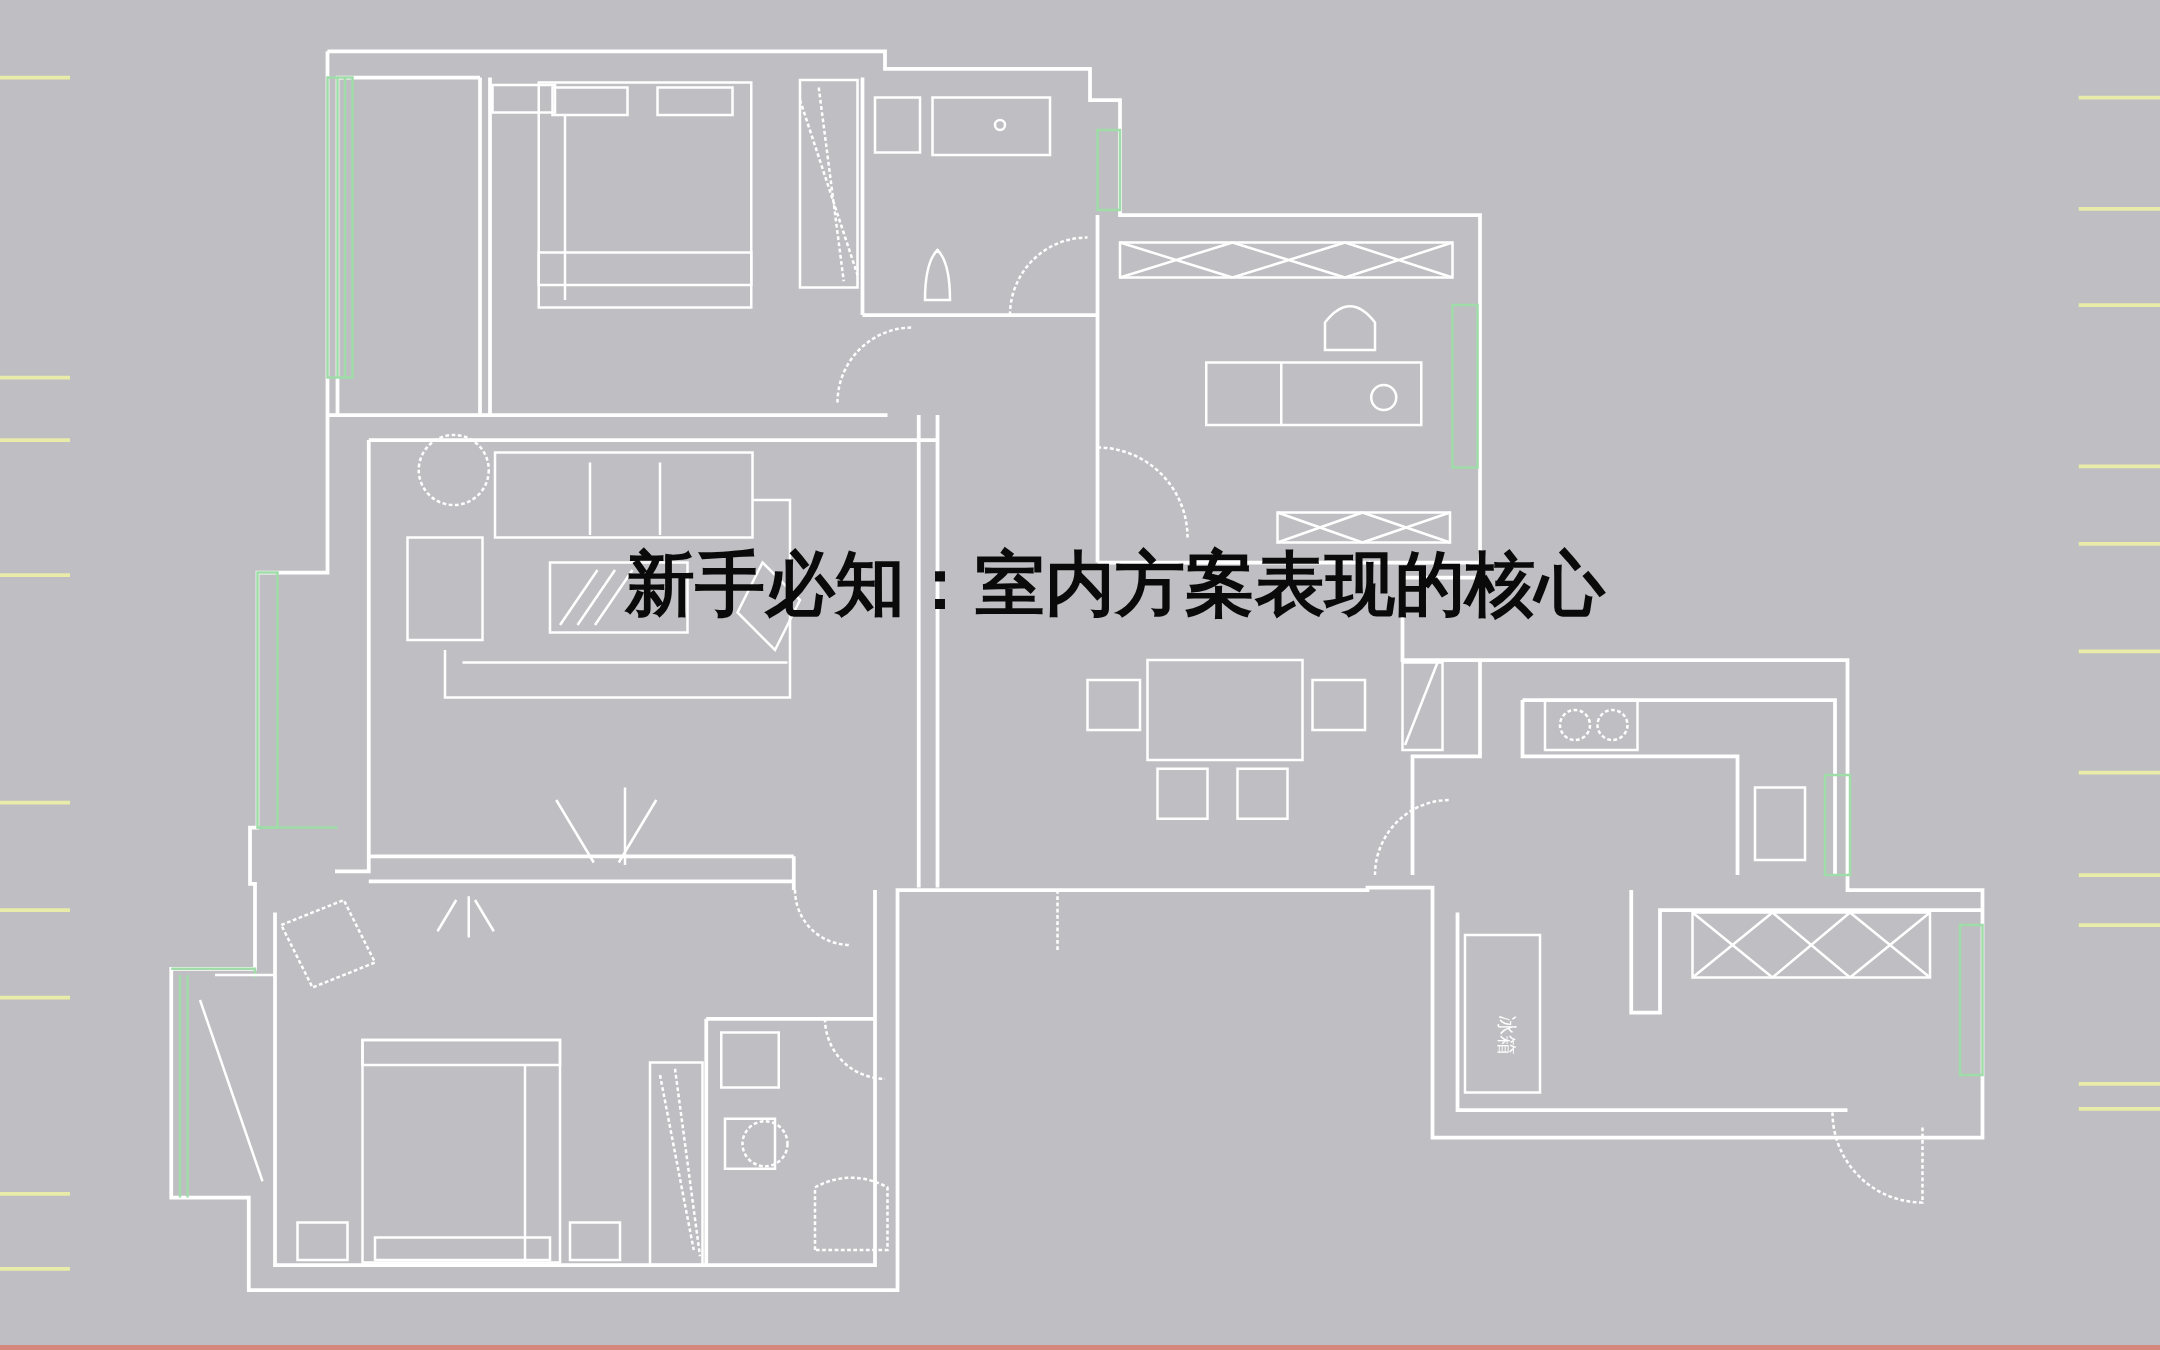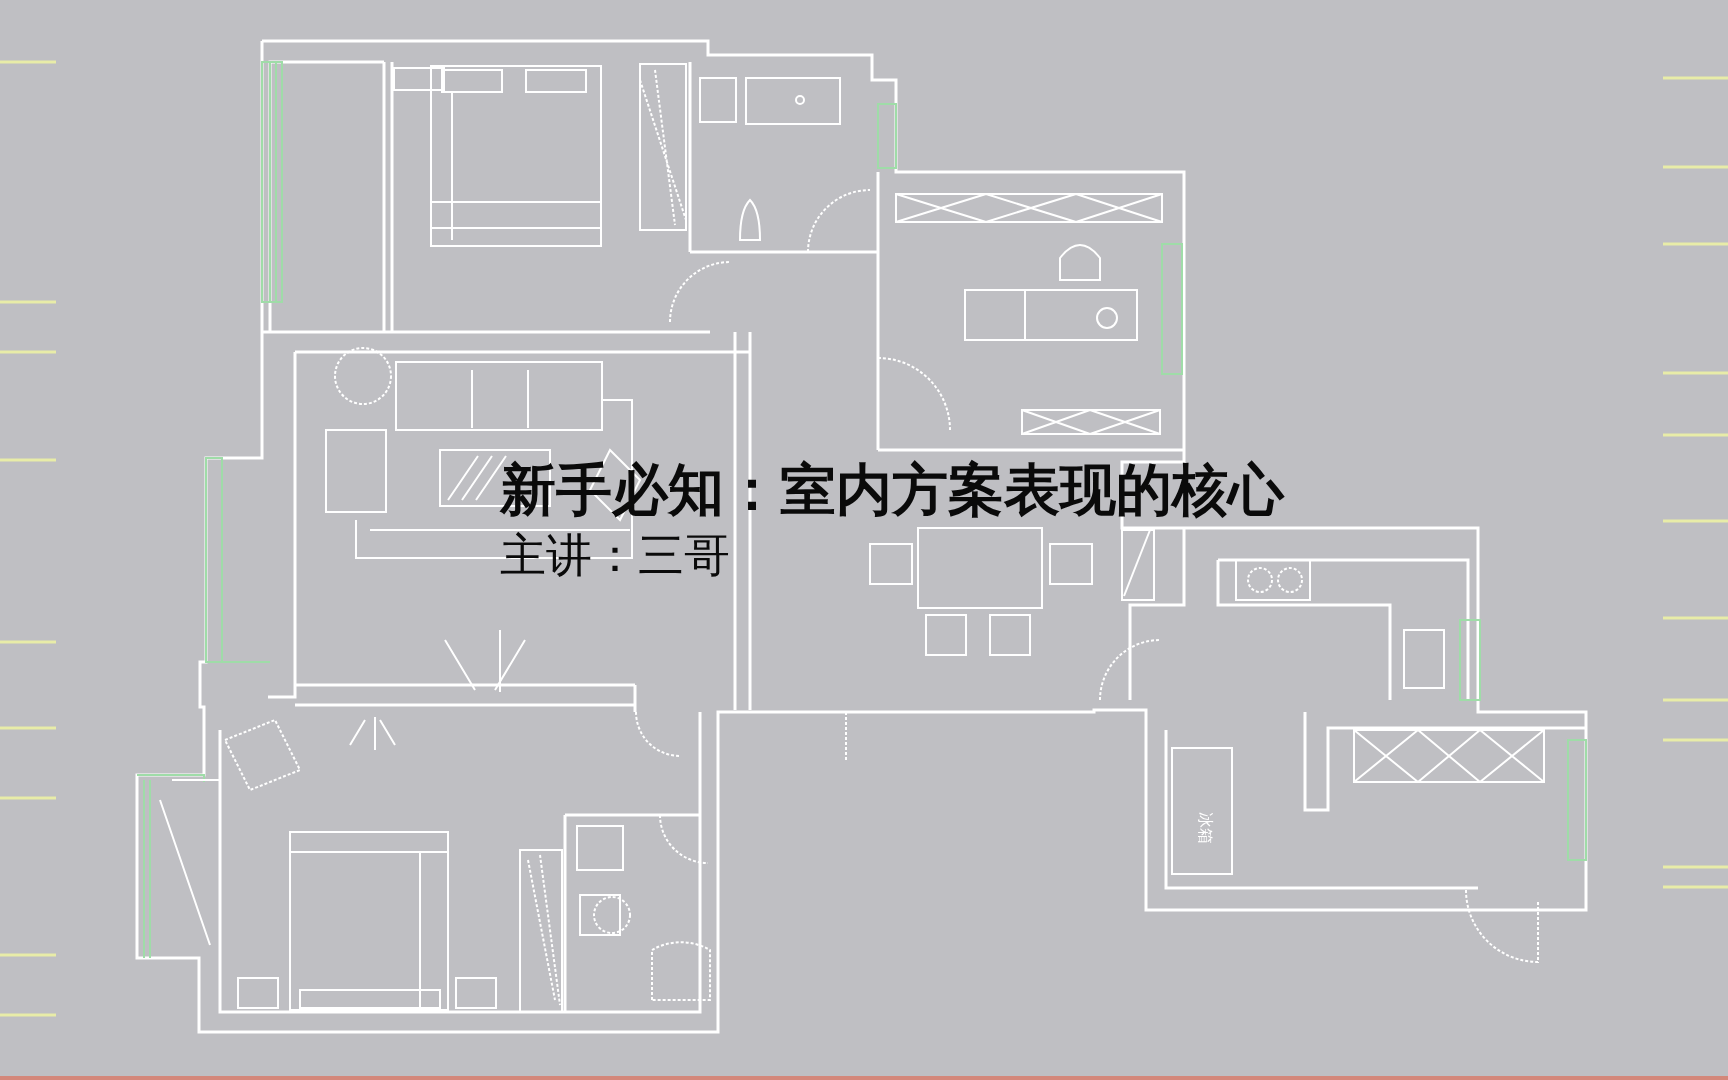--- a/index.html
+++ b/index.html
@@ -8,21 +8,21 @@
     background: #bfbfc3; position: relative;
     font-family: "DejaVu Sans", sans-serif;
   }
   #plan { position: absolute; left: 0; top: 0; width: 1728px; height: 1080px; }
   .w { stroke: #ffffff; stroke-width: 3; fill: none; }
   .t { stroke: #ffffff; stroke-width: 2; fill: none; }
   .f { stroke: #ffffff; stroke-width: 2; fill: none; }
   .win { stroke: #9fdca8; stroke-width: 2; fill: none; }
   .tick { stroke: #e8eca8; stroke-width: 3; }
   .dash { stroke: #ffffff; stroke-width: 2; fill: none; stroke-dasharray: 3 2; }
-  .title-block { position: absolute; left: 500px; top: 462px; }
+  .title-block { position: absolute; left: 500px; top: 440px; }
   .title {
     font-family: "DejaVu Sans", sans-serif; font-weight: bold;
     font-size: 56px; color: #0a0a0a; letter-spacing: 0px; line-height: 1; white-space: nowrap;
   }
   .subtitle {
     margin-top: 14px;
     font-family: "DejaVu Sans", sans-serif; font-weight: normal;
     font-size: 46px; color: #0a0a0a; line-height: 1; white-space: nowrap;
   }
   .bottom-bar { position: absolute; left: 0; bottom: 0; width: 1728px; height: 4px; background: #d4877a; }
@@ -192,16 +192,15 @@
     <rect class="f" x="577" y="826" width="46" height="44"></rect>
     <rect class="f" x="580" y="895" width="40" height="40"></rect>
     <circle class="dash" cx="612" cy="915" r="18"></circle>
     <path class="dash" d="M652 1000 L652 950 A58 58 0 0 1 710 950 L710 1000 Z"></path>
     <path class="dash" d="M660 815 A48 48 0 0 0 708 863"></path>
   </g>
 </svg>
 
 <div class="title-block">
   <div class="title">新手必知：室内方案表现的核心</div>
-  <div class="subtitle">主讲：三哥</div>
 </div>
 
 <div class="bottom-bar"></div>
 
 </body></html>

